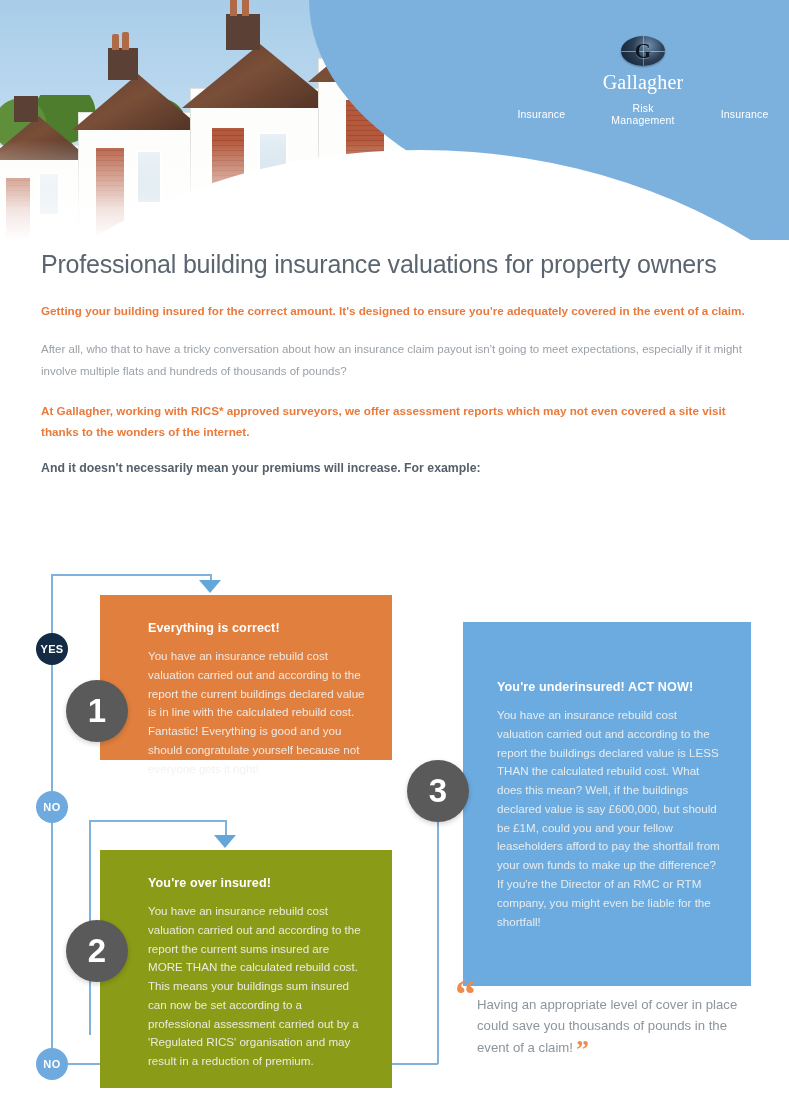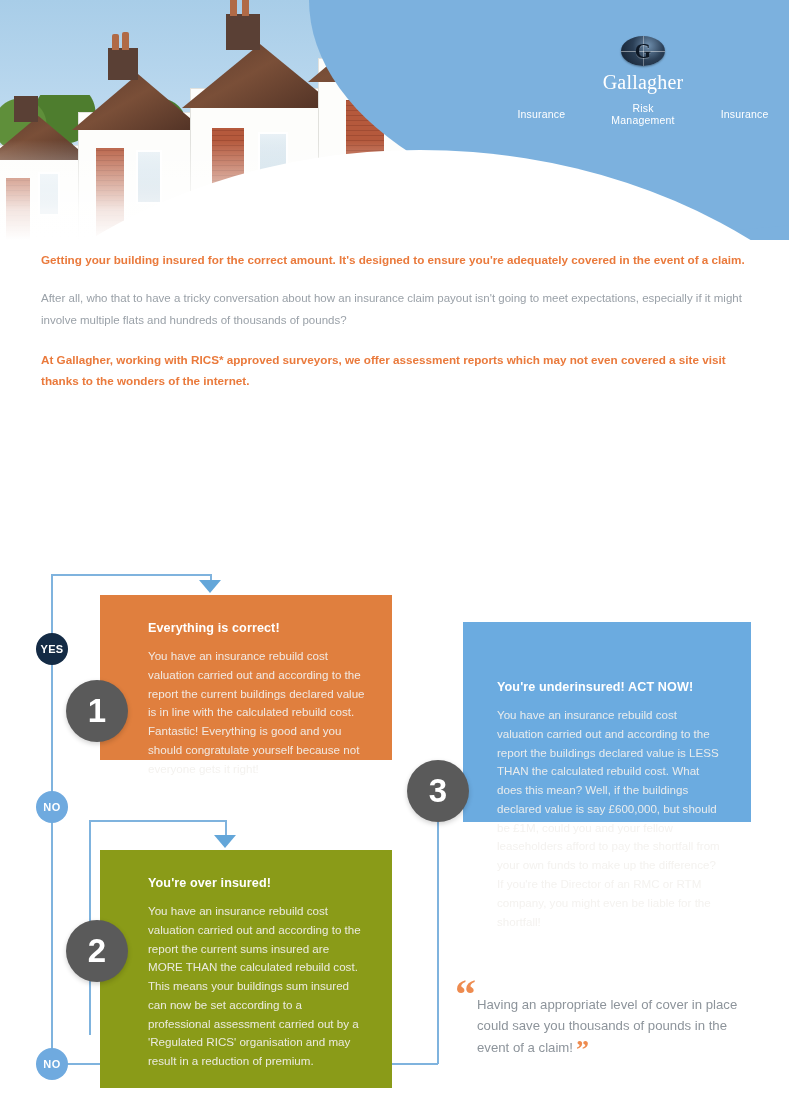--- a/index.html
+++ b/index.html
@@ -251,23 +251,25 @@
         <span>Insurance</span>
         <span class="sep"></span>
         <span>Risk Management</span>
         <span class="sep"></span>
         <span>Insurance</span>
       </div>
     </div>
   </div>
 
   <div class="content">
+    <h1 class="title">Professional building insurance valuations for property owners</h1>
     <p class="lead">Getting your building insured for the correct amount. It's designed to ensure you're adequately covered in the event of a claim.</p>
     <p class="body">After all, who that to have a tricky conversation about how an insurance claim payout isn't going to meet expectations, especially if it might involve multiple flats and hundreds of thousands of pounds?</p>
     <p class="lead">At Gallagher, working with RICS* approved surveyors, we offer assessment reports which may not even covered a site visit thanks to the wonders of the internet.</p>
+    <p class="strongdark">And it doesn't necessarily mean your premiums will increase. For example:</p>
   </div>
 
   <div class="flow">
 
     <div class="line hline" style="left:51px; top:14px; width:160px;"></div>
     <div class="line vline" style="left:51px; top:14px; height:490px;"></div>
     <div class="line vline" style="left:210px; top:14px; height:8px;"></div>
     <div class="arrow" style="left:199px; top:20px;"></div>
 
     <div class="line vline" style="left:89px; top:260px; height:215px;"></div>
@@ -288,21 +290,21 @@
       <p>You have an insurance rebuild cost valuation carried out and according to the report the current buildings declared value is in line with the calculated rebuild cost. Fantastic! Everything is good and you should congratulate yourself because not everyone gets it right!</p>
     </div>
     <div class="numcircle" style="left:66px; top:120px;">1</div>
 
     <div class="card card-green" style="left:100px; top:290px; width:292px; height:238px;">
       <h3>You're over insured!</h3>
       <p>You have an insurance rebuild cost valuation carried out and according to the report the current sums insured are MORE THAN the calculated rebuild cost. This means your buildings sum insured can now be set according to a professional assessment carried out by a 'Regulated RICS' organisation and may result in a reduction of premium.</p>
     </div>
     <div class="numcircle" style="left:66px; top:360px;">2</div>
 
-    <div class="card card-blue" style="left:463px; top:62px; width:288px; height:200px; padding-left:34px; padding-top:58px;">
+    <div class="card card-blue" style="left:463px; top:62px; width:288px; height:364px; padding-left:34px; padding-top:58px;">
       <h3>You're underinsured! ACT NOW!</h3>
       <p>You have an insurance rebuild cost valuation carried out and according to the report the buildings declared value is LESS THAN the calculated rebuild cost. What does this mean? Well, if the buildings declared value is say £600,000, but should be £1M, could you and your fellow leaseholders afford to pay the shortfall from your own funds to make up the difference? If you're the Director of an RMC or RTM company, you might even be liable for the shortfall!</p>
     </div>
     <div class="numcircle" style="left:407px; top:200px;">3</div>
   </div>
 
   <div class="quote">
     <span class="qmark-open">“</span>
     <div class="quote-text">
       <span>Having an appropriate level of cover in place could save you thousands of pounds in the event of a claim!</span><span class="qmark-close">”</span>

